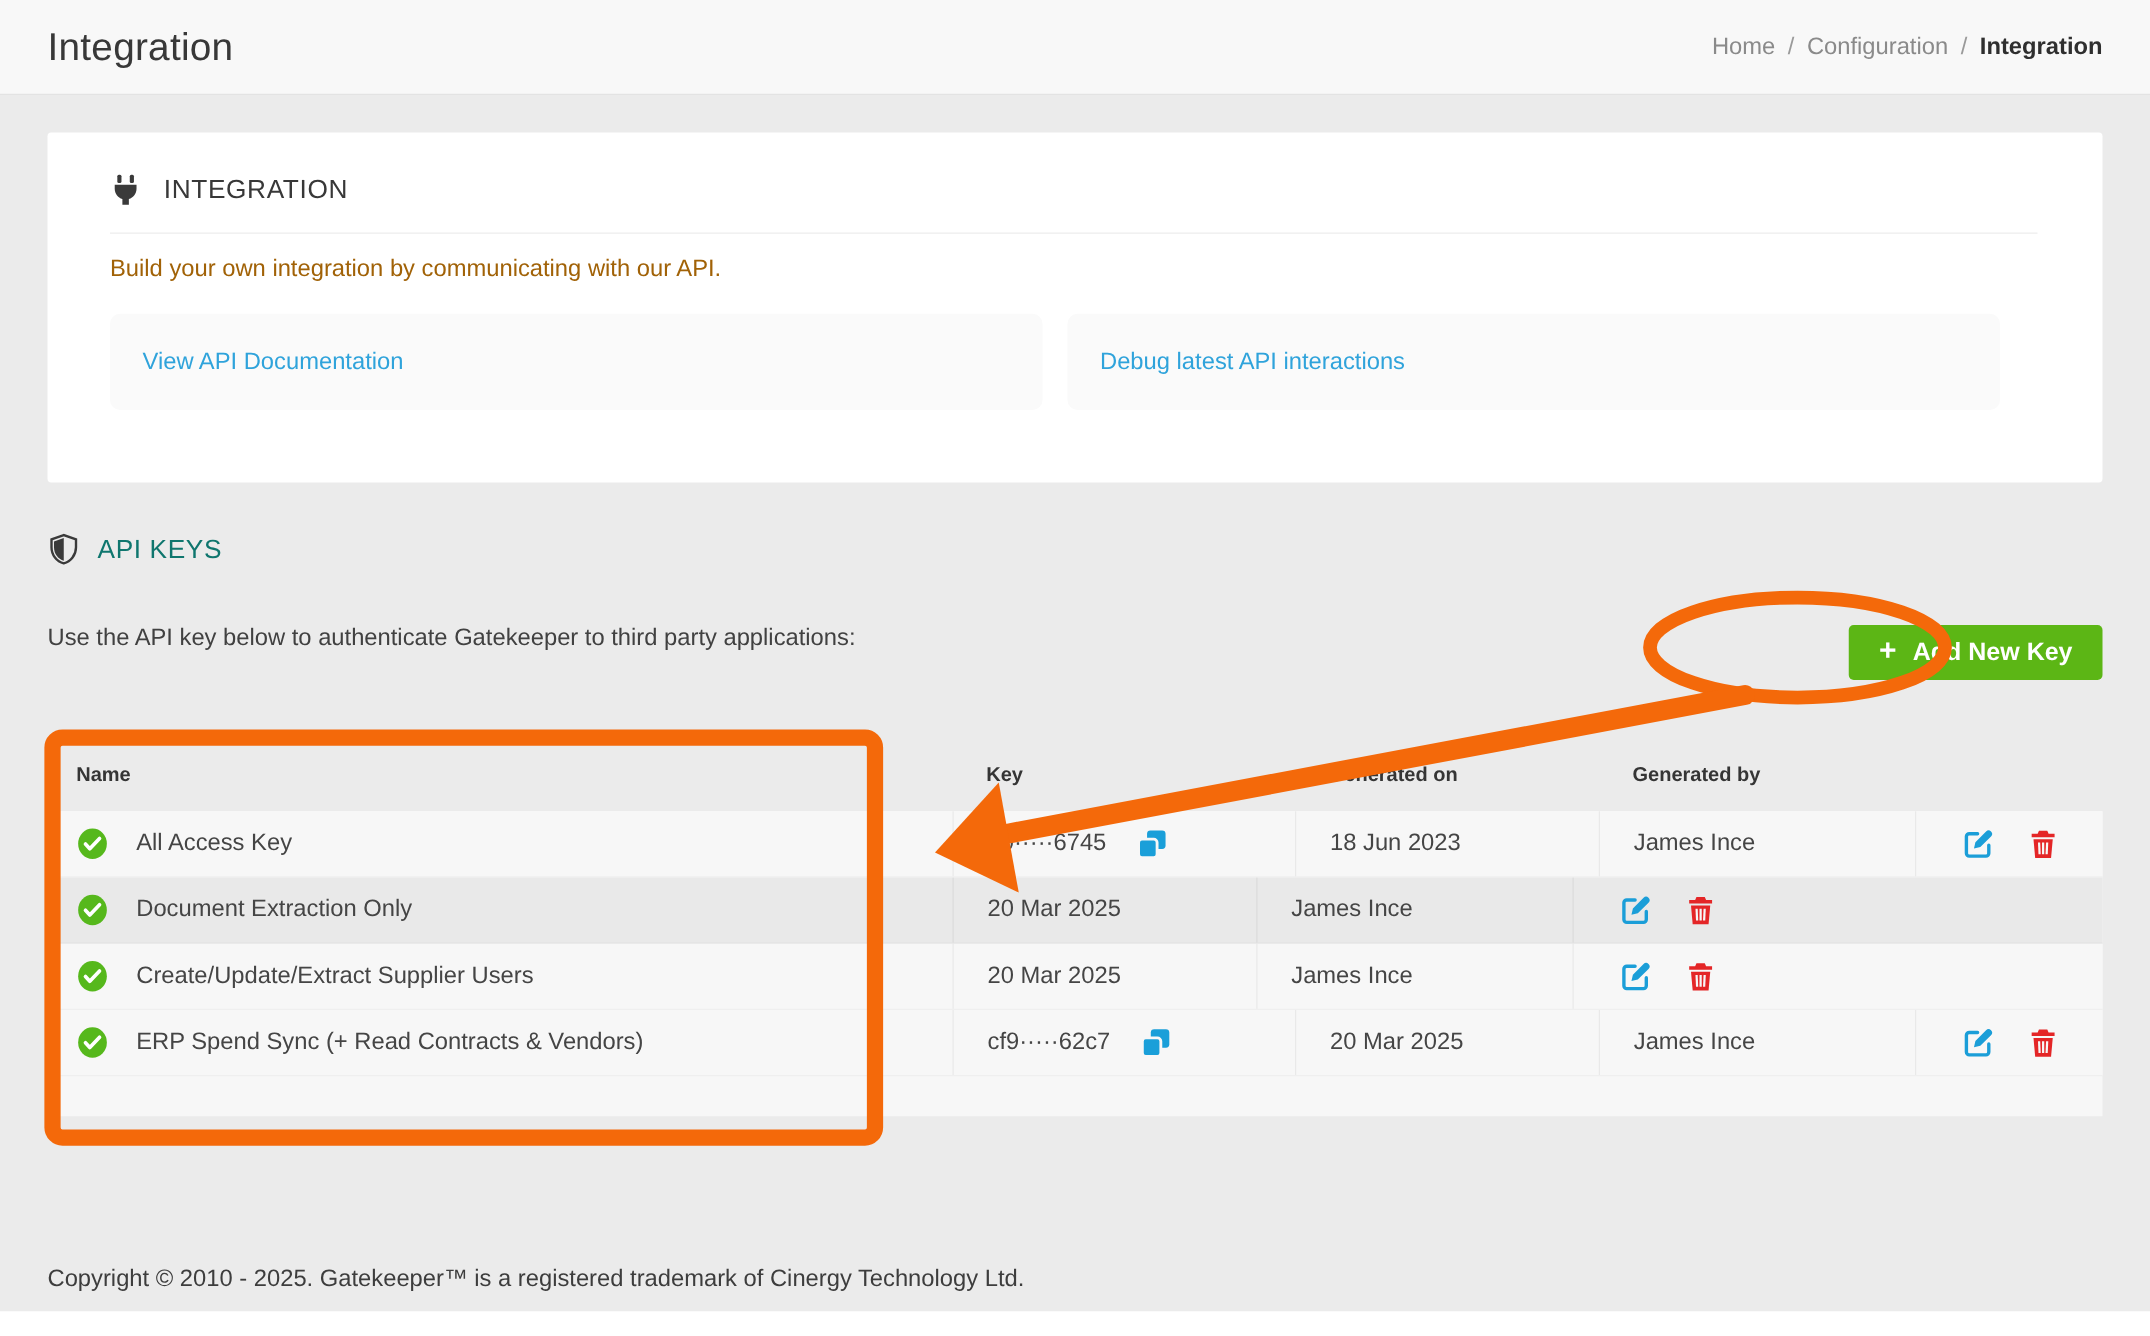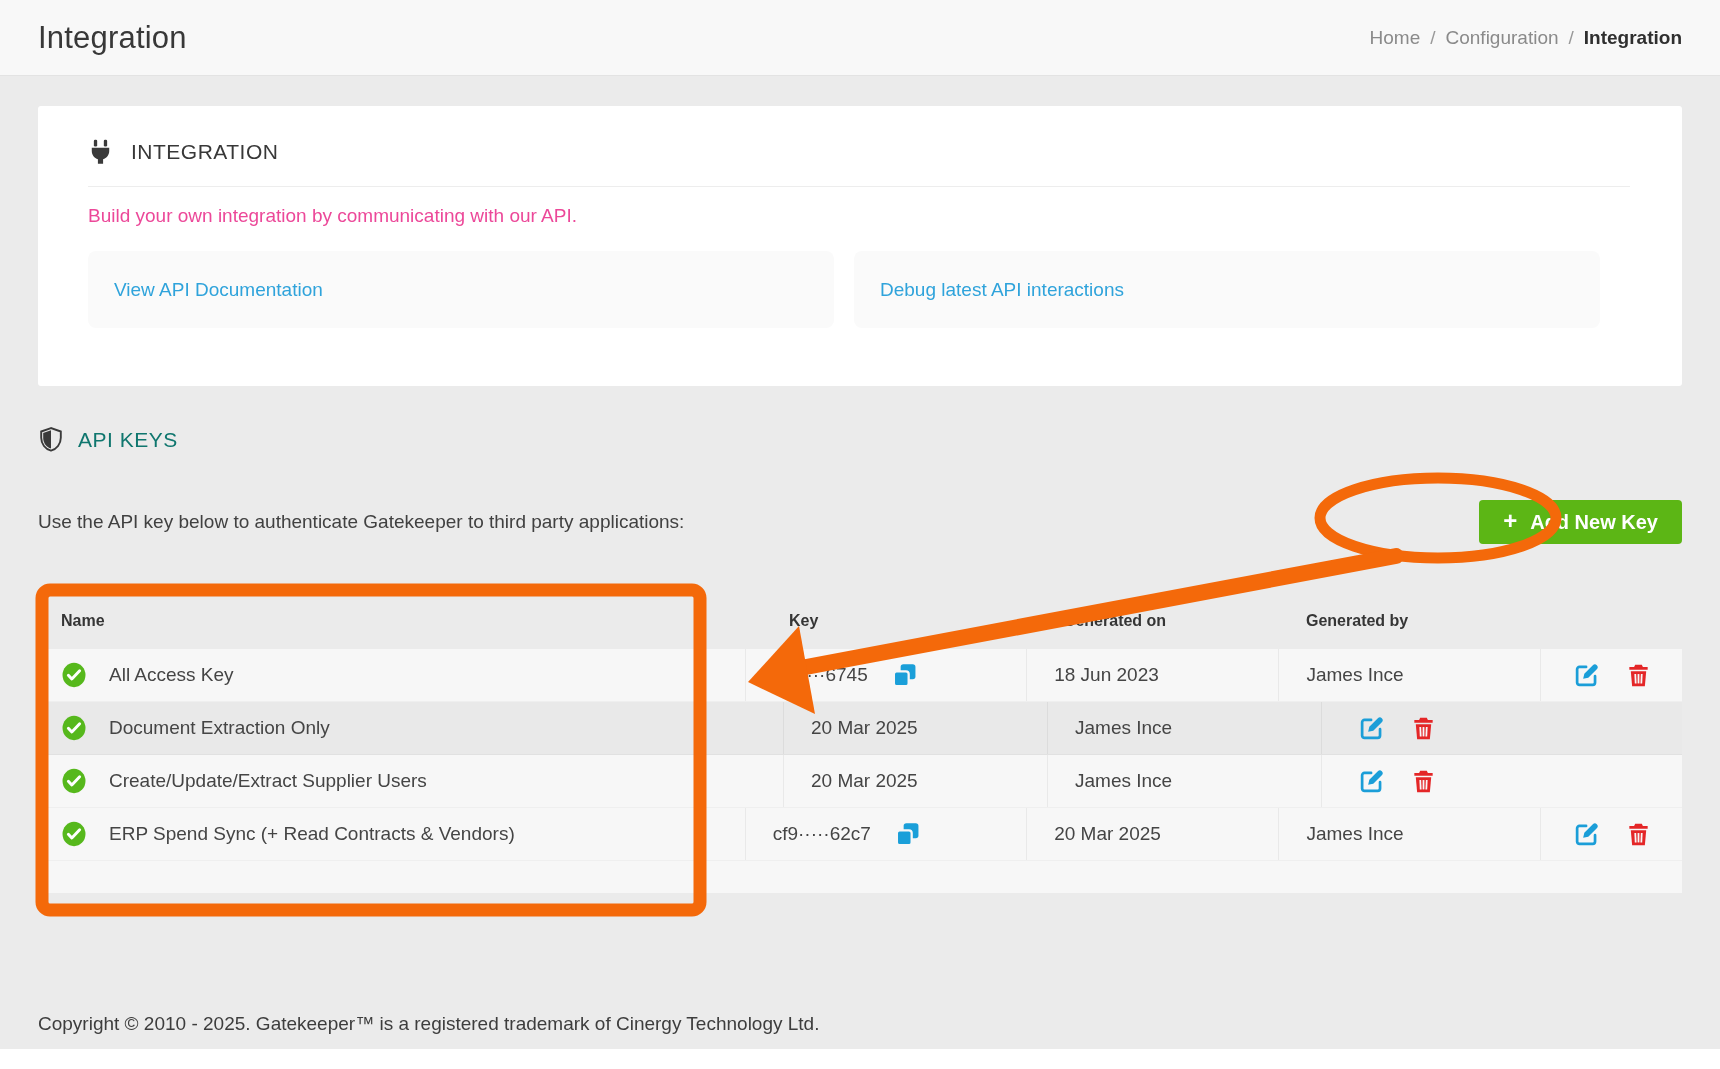--- a/index.html
+++ b/index.html
@@ -29,45 +29,45 @@
   
   .content{padding:0 38px;}
   
   .card{
     margin-top:30px; background:var(--card-bg); border-radius:3px;
     padding:30px 52px 52px 50px; height:280px;
   }
   .card-head{display:flex; align-items:center; gap:18px; height:32px;}
   .card-head h2{font-size:21px; font-weight:400; color:#383838; letter-spacing:.5px;}
   .card hr{border:none; border-top:1px solid #ededed; margin:18px 0 0 0;}
-  .card .desc{margin-top:18px; font-size:19px; color:#ec4899;}
+  .card .desc{margin-top:18px; font-size:19px; color:#a16207;}
   .linkboxes{display:flex; gap:20px; margin-top:24px;}
   .linkbox{
     background:var(--box-bg); border-radius:8px; height:77px; width:746px;
     display:flex; align-items:center; padding:0 26px; cursor:pointer;
   }
   .linkbox a{color:var(--link); font-size:19px; text-decoration:none;}
   
   .section-head{display:flex; align-items:center; gap:14px; margin-top:38px; height:32px;}
   .section-head h2{font-size:21px; font-weight:400; color:#0f766e; letter-spacing:.5px;}
-  .desc-row{margin-top:44px; display:flex; align-items:center; justify-content:space-between; height:44px;}
+  .desc-row{margin-top:44px; display:flex; justify-content:space-between; height:44px;}
   .desc-row .desc{font-size:19px; color:#414141;}
   .btn-add{
     background:var(--green); color:#fff; border:none; border-radius:4px;
     height:44px; padding:0 24px; font-size:20px; font-weight:700;
     display:flex; align-items:center; gap:13px; cursor:pointer;
     font-family:"Liberation Sans","DejaVu Sans",sans-serif;
   }
   .btn-add .plus{font-size:24px; font-weight:700; line-height:1; position:relative; top:-1px;}
   
   .table{margin-top:48px; width:1644px;}
   .thead{display:flex; height:57px; align-items:center;}
   .thead .cell{font-weight:700; font-size:16px; color:#353535;}
   .tbody{background:var(--rowlight); padding-bottom:32px;}
-  .trow{display:flex; height:53px; align-items:center; background:var(--rowlight); border-bottom:1px solid rgba(0,0,0,.03);gap:21px;}
+  .trow{display:flex; height:53px; align-items:center; background:var(--rowlight); border-bottom:1px solid rgba(0,0,0,.03);}
   .trow:nth-child(2){background:var(--rowdark);}
   .cell{padding-left:27px; font-size:19px; color:#454545; display:flex; align-items:center; height:100%;}
   .c-name{width:724px; padding-left:23px; gap:22px;}
   .c-key{width:274px; gap:24px;}
   .c-gon{width:243px;}
   .c-gby{width:253px;}
   .c-act{width:150px; padding-left:0; justify-content:center; gap:28px;}
   .trow .cell + .cell{border-left:1px solid rgba(0,0,0,.055);}
   .icon{display:inline-flex; align-items:center; justify-content:center;}
   .icon.clickable{cursor:pointer;}

